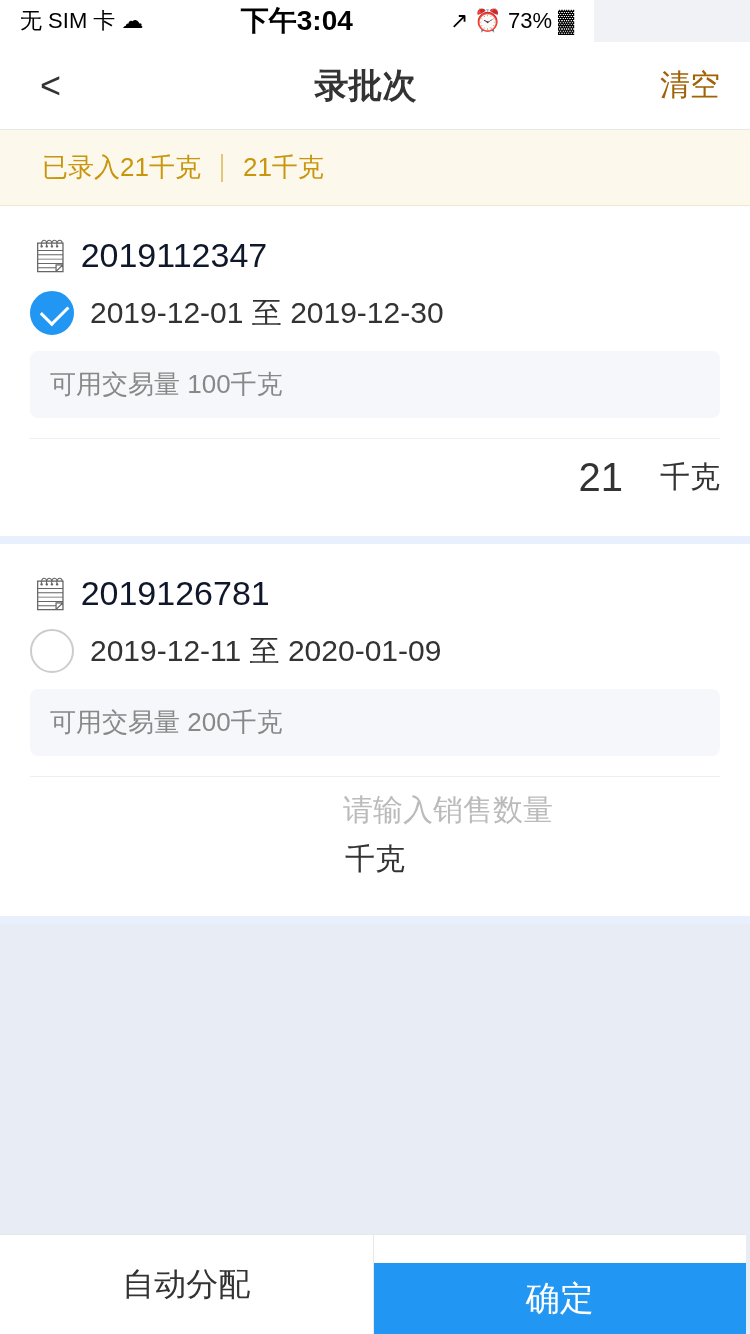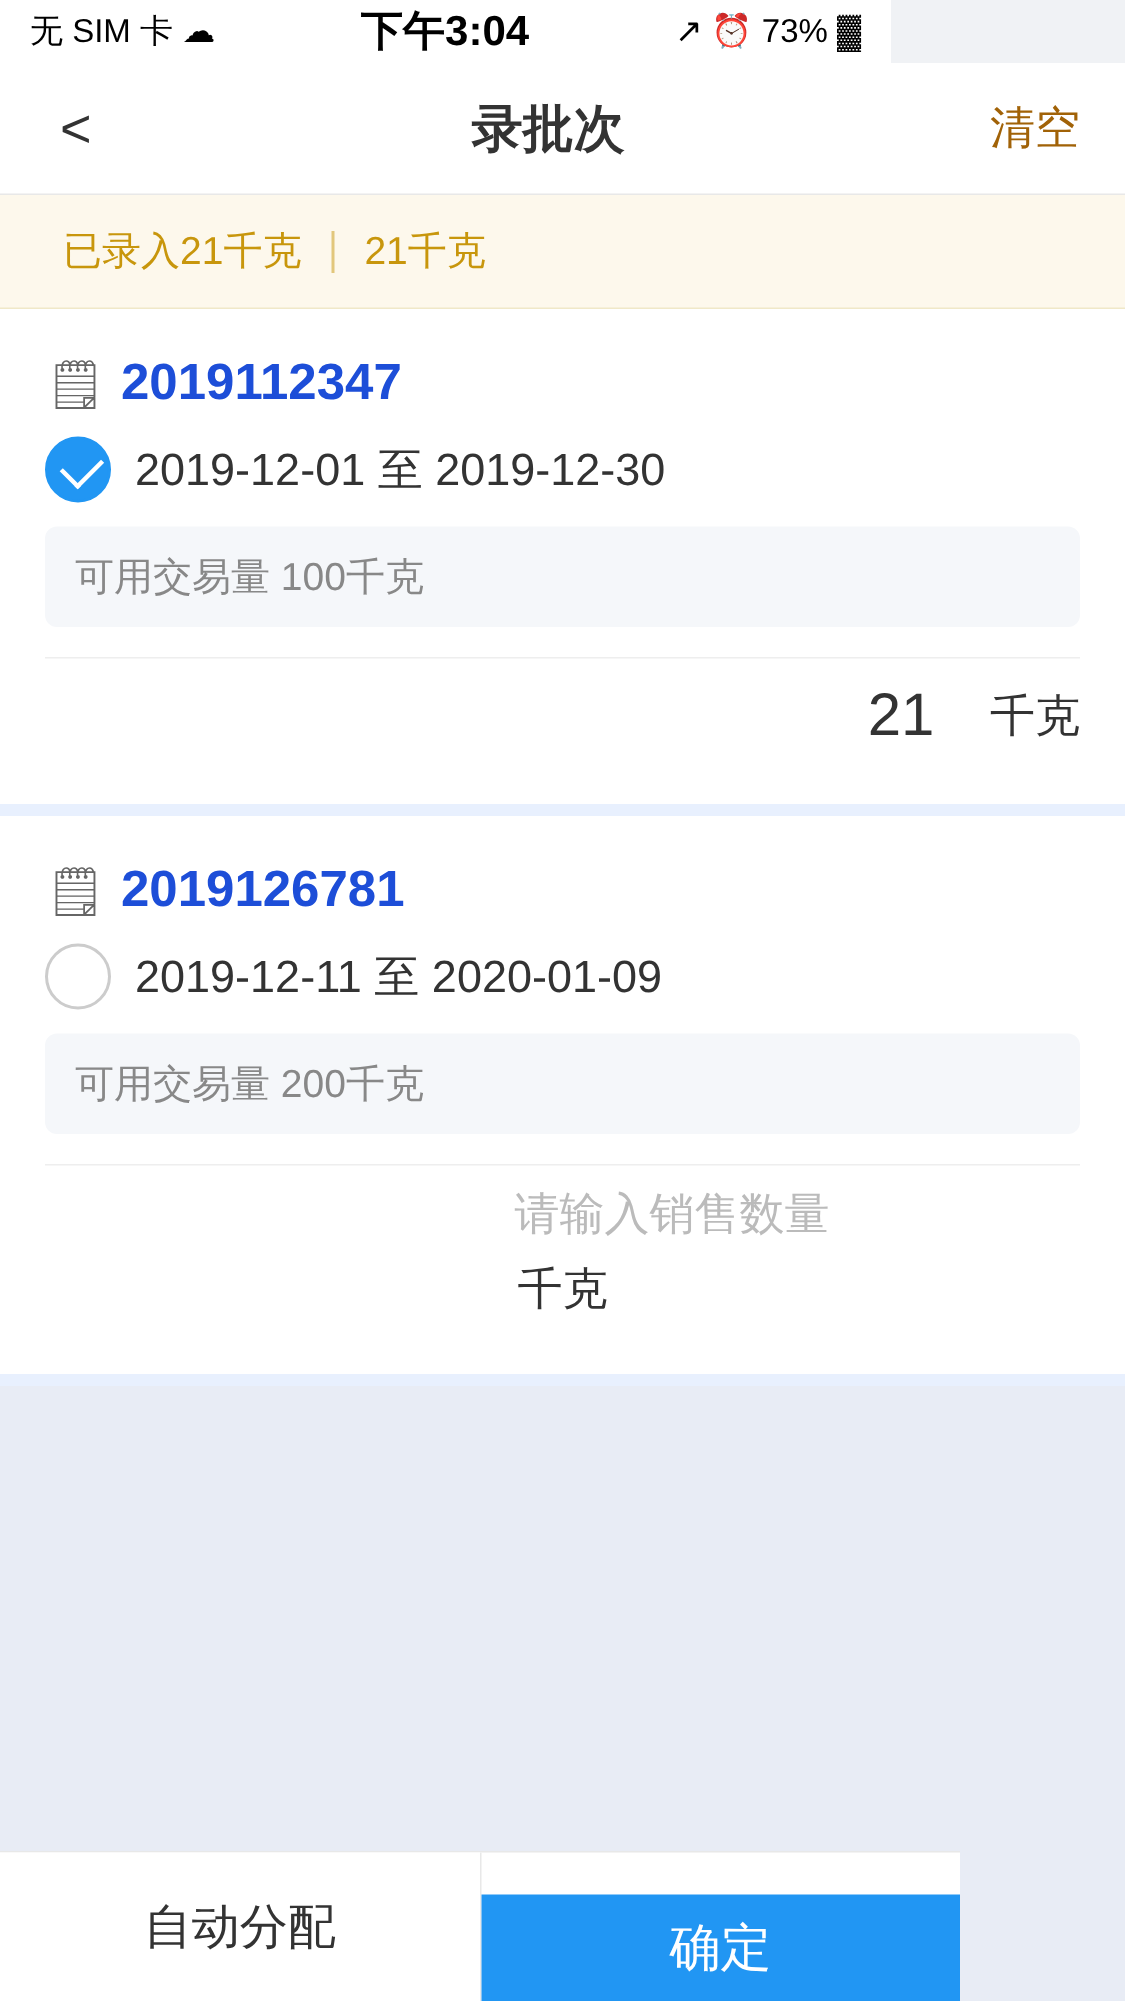--- a/index.html
+++ b/index.html
@@ -116,22 +116,22 @@
       align-items: center;
       gap: 10px;
       margin-bottom: 16px;
     }
     .batch-id-icon {
       font-size: 32px;
       color: #666;
     }
     .batch-id {
       font-size: 34px;
-      font-weight: 700;
-      color: #1d4ed8;
+      font-weight: 400;
+      color: #0f172a;
     }
 
     .batch-date-row {
       display: flex;
       align-items: center;
       gap: 16px;
       margin-bottom: 16px;
     }
     .radio-circle {
       width: 44px;
@@ -222,21 +222,21 @@
     .empty-space {
       background: #e8ecf5;
       height: 420px;
     }
 
     
     .bottom-bar {
       position: fixed;
       bottom: 0;
       left: 0;
-      width: 640px;
+      width: 746px;
       height: 100px;
       display: flex;
       background: #fff;
       border-top: 1px solid #e8e8e8;
     }
     .bottom-btn-auto {
       flex: 1;
       display: flex;
       align-items: center;
       justify-content: center;

